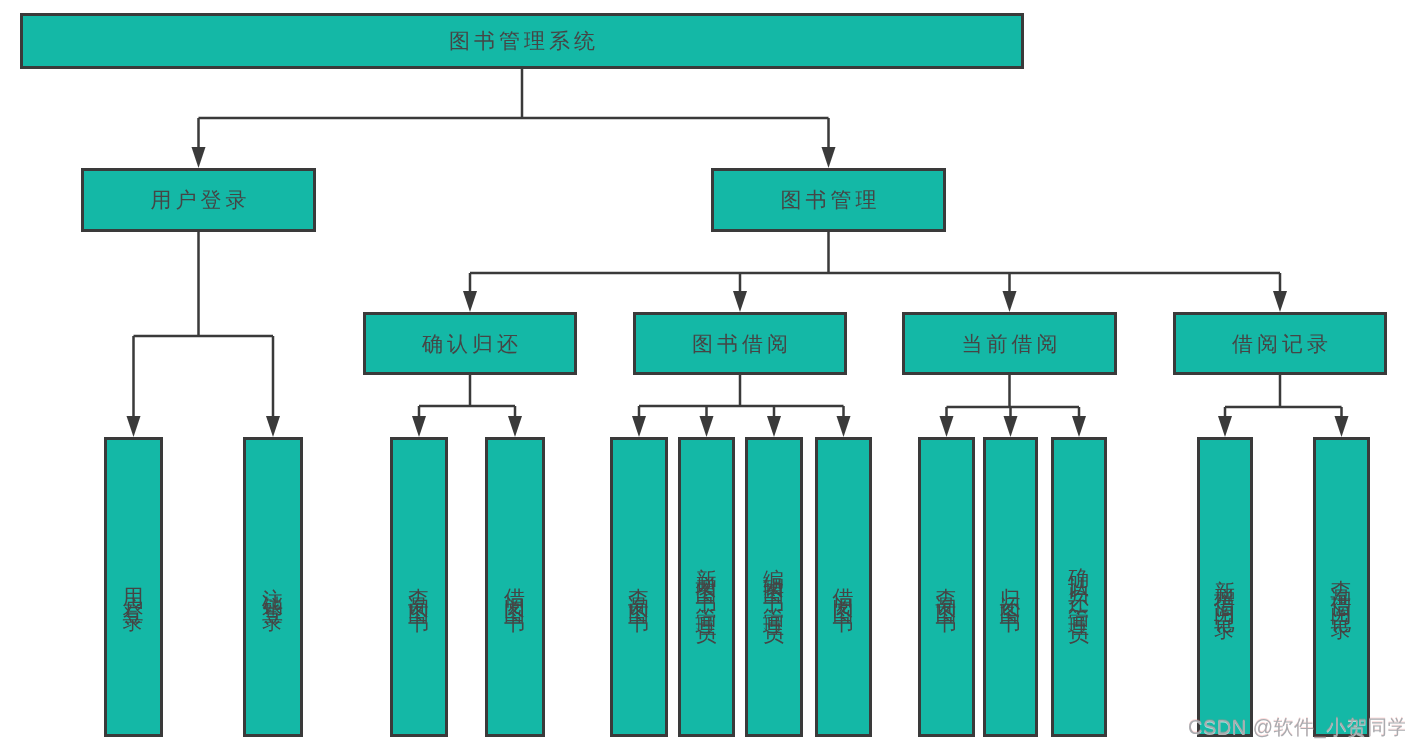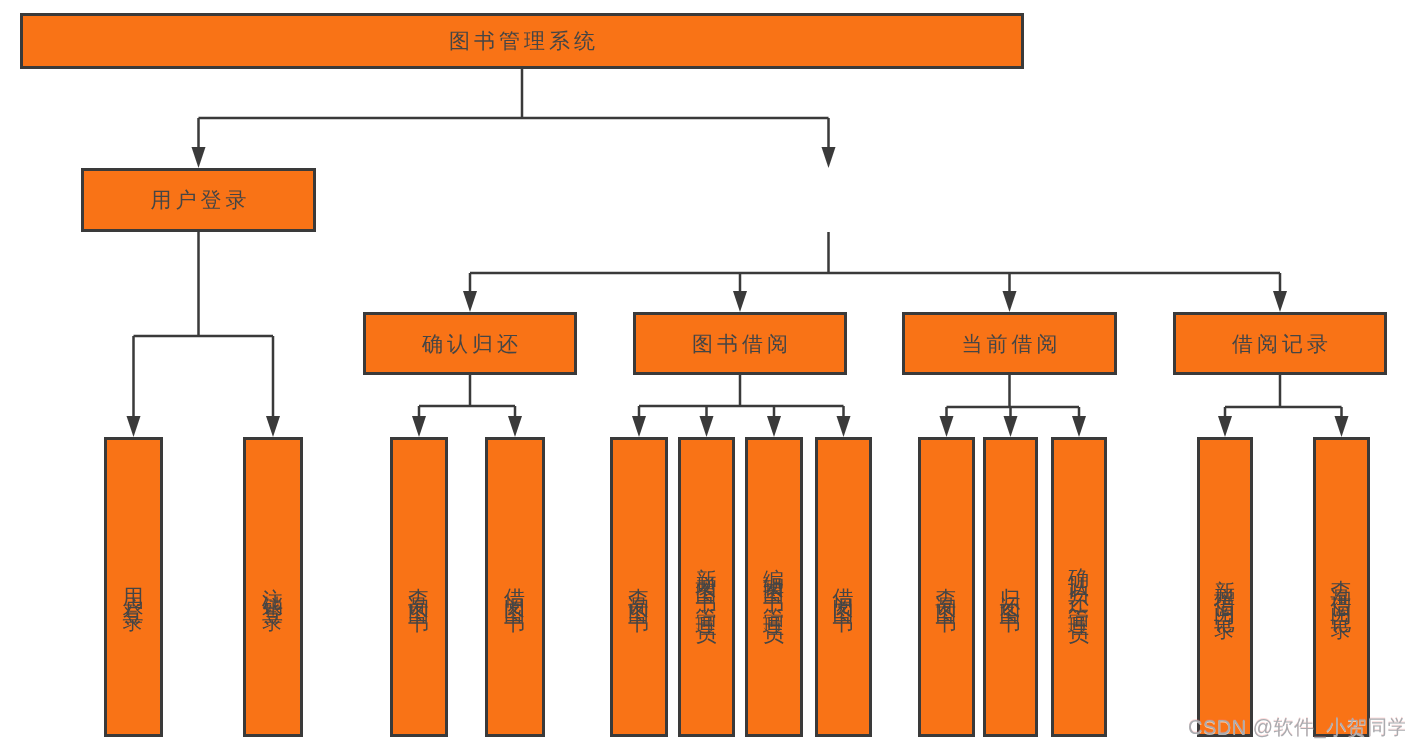--- a/index.html
+++ b/index.html
@@ -7,21 +7,21 @@
     position:relative;
     width:1405px;height:747px;
     background:#ffffff;
     font-family:"Liberation Sans","DejaVu Sans",sans-serif;
     overflow:hidden;
   }
   .connectors{position:absolute;left:0;top:0;z-index:1;}
   .node{
     position:absolute;
     box-sizing:border-box;
-    background:#f97316;
+    background:#14b8a6;
     border:3px solid #3a3a3a;
     display:flex;
     align-items:center;
     justify-content:center;
     z-index:2;
     color:#454545;
   }
   .node.hnode span{
     font-size:21px;
     letter-spacing:4px;
@@ -99,20 +99,23 @@
     </g>
   </svg>
 
   <div class="node hnode" style="left:20px;top:13px;width:1004px;height:56px">
     <span>图书管理系统</span>
   </div>
 
   <div class="node hnode" style="left:81px;top:168px;width:235px;height:64px">
     <span>用户登录</span>
   </div>
+  <div class="node hnode" style="left:711px;top:168px;width:235px;height:64px">
+    <span>图书管理</span>
+  </div>
 
   <div class="node hnode" style="left:363px;top:312px;width:214px;height:63px">
     <span>确认归还</span>
   </div>
   <div class="node hnode" style="left:902px;top:312px;width:215px;height:63px">
     <span>当前借阅</span>
   </div>
   <div class="node hnode" style="left:633px;top:312px;width:214px;height:63px">
     <span>图书借阅</span>
   </div>

